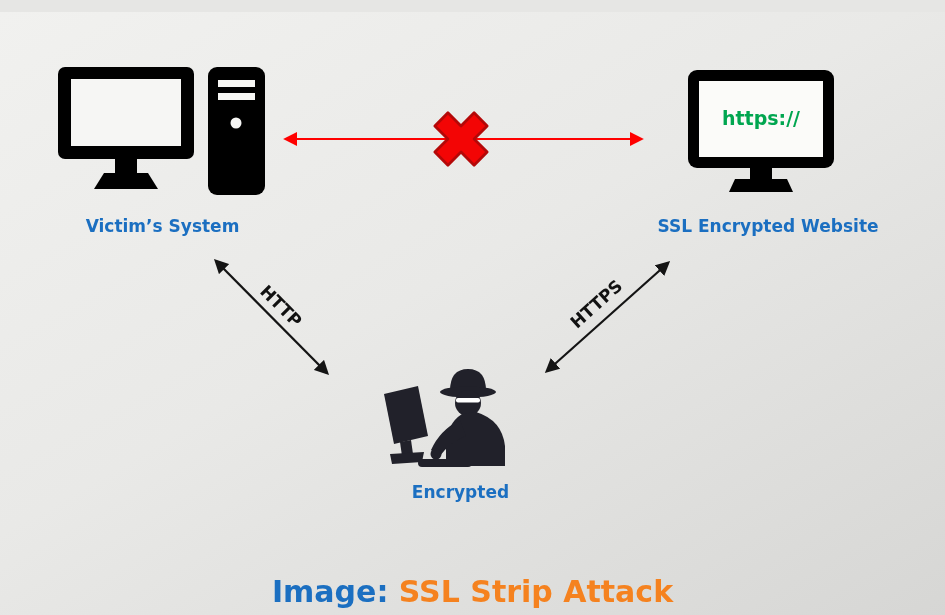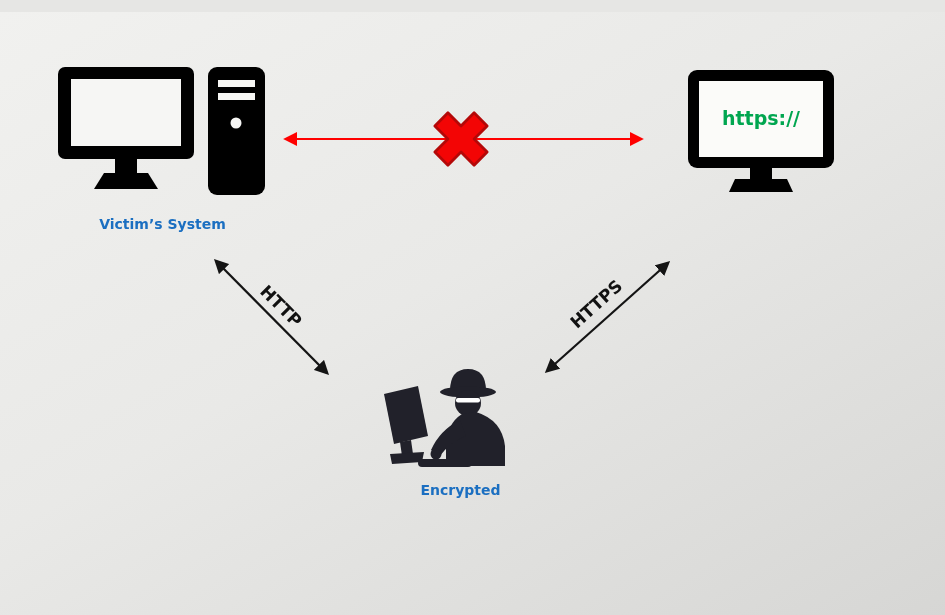--- a/index.html
+++ b/index.html
@@ -10,21 +10,21 @@
   .canvas{
     position:relative;
     width:945px;height:615px;
     margin:12px auto;
     background:linear-gradient(150deg,#f1f1ef 0%,#e9e9e7 45%,#d6d6d4 100%);
     overflow:hidden;
   }
   .abs{position:absolute;}
   .node-label{
     font-weight:bold;
-    font-size:14px;
+    font-size:17px;
     color:#1b6fc1;
     text-align:center;
     white-space:nowrap;
   }
   .edge-label{
     font-weight:bold;
     font-size:17px;
     color:#111;
     white-space:nowrap;
     transform-origin:center center;
@@ -101,21 +101,27 @@
       <circle cx="92" cy="41" r="13"></circle>
       <path d="M100 50 Q126 58 129 84 L129 104 L70 104 L70 86 Q70 62 86 52 Z"></path>
       <path d="M84 58 Q64 68 55 88 L63 95 Q74 80 90 74 Z"></path>
       <circle cx="60" cy="92" r="5.5"></circle>
     </g>
     <rect x="80" y="36" width="24" height="4.5" rx="2" fill="#fff"></rect>
   </svg>
 
   <div class="abs node-label" style="left:60px;top:204px;width:205px">Victim’s System</div>
 
+  <div class="abs node-label" style="left:648px;top:204px;width:240px">SSL Encrypted Website</div>
 
   <div class="abs node-label" style="left:388px;top:470px;width:145px">Encrypted</div>
 
   <div class="abs edge-label" style="left:256px;top:284px;transform:rotate(45deg)">HTTP</div>
 
   <div class="abs edge-label" style="left:565px;top:282px;transform:rotate(-42deg)">HTTPS</div>
 
+  <div class="caption">
+    <span class="prefix">Image:</span>
+    <span> </span>
+    <span class="title">SSL Strip Attack</span>
+  </div>
 
 </div>
 
 </body></html>

